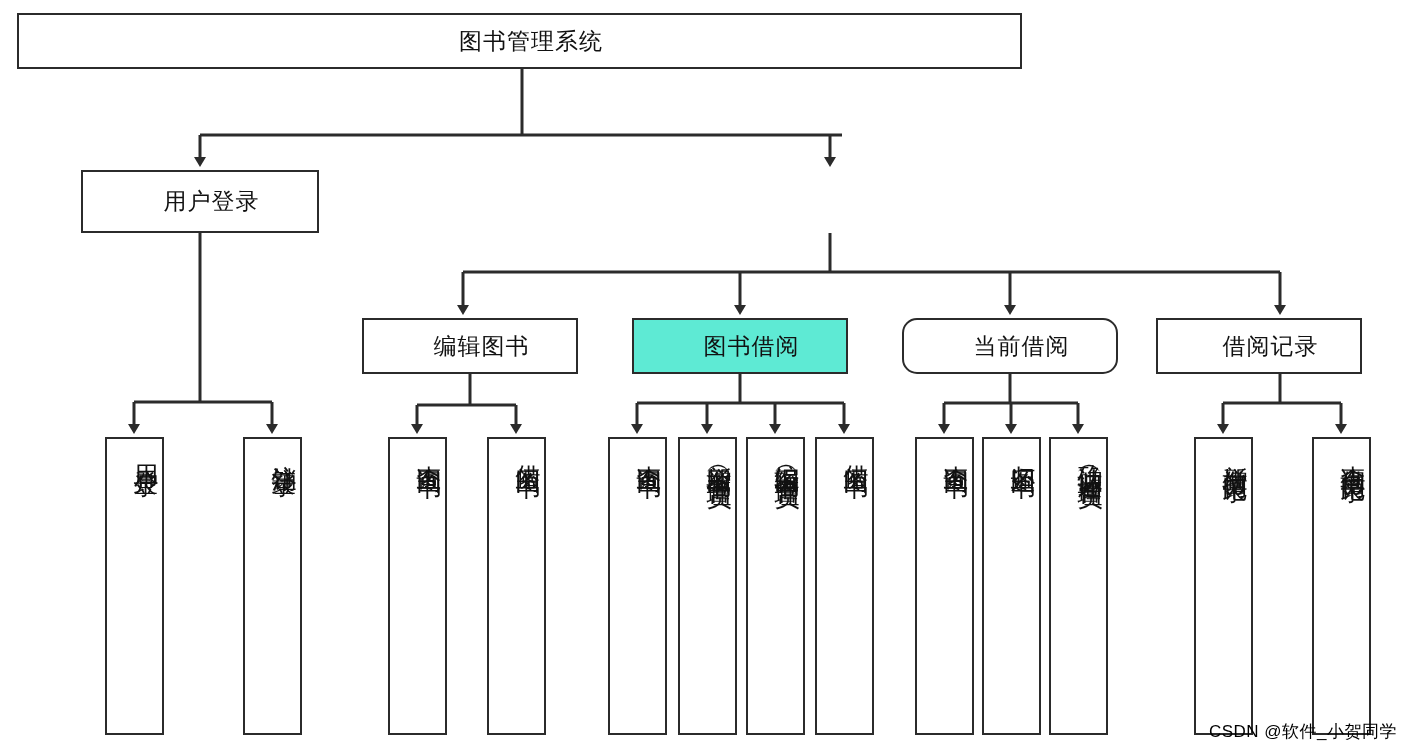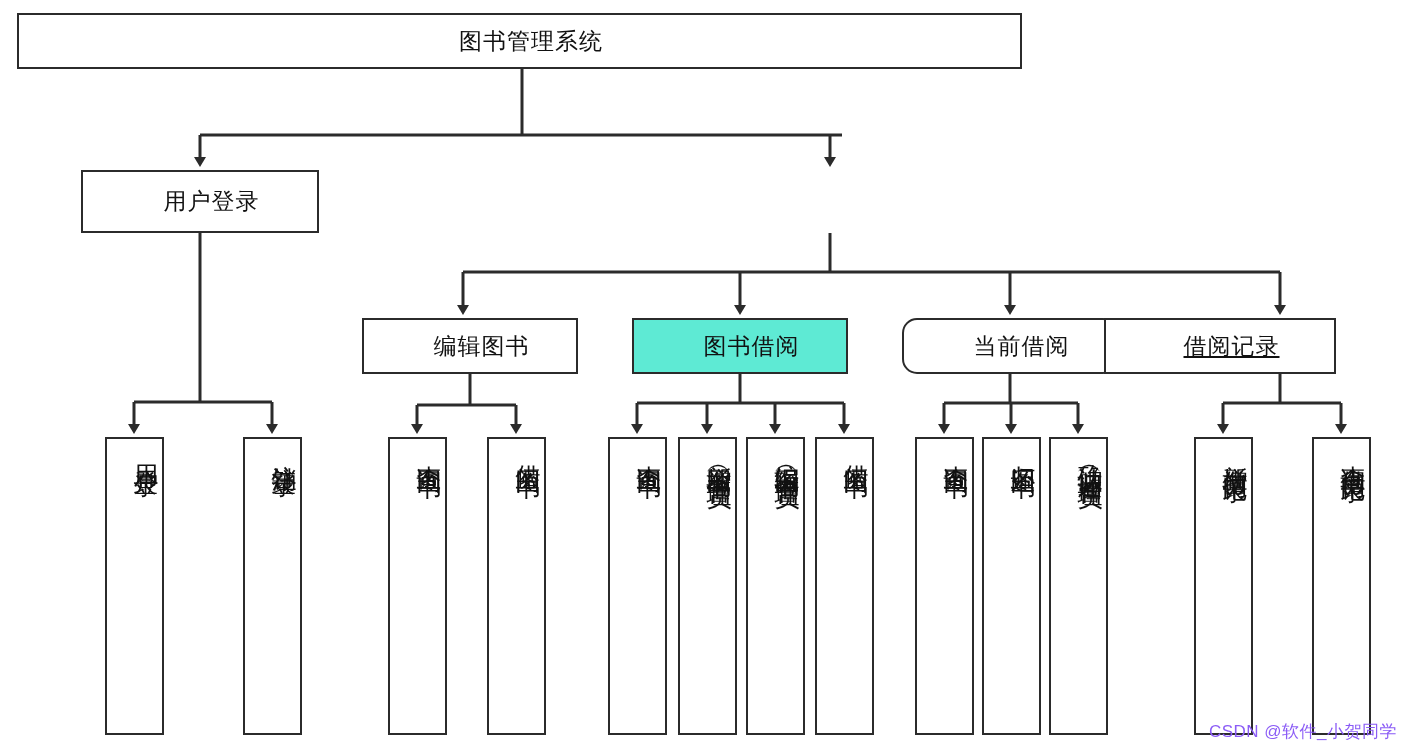--- a/index.html
+++ b/index.html
@@ -133,21 +133,21 @@
 
   <div class="node horiz" style="left: 362px; top: 318px; width: 216px; height: 56px; border-color: rgb(43, 43, 43); background: rgb(255, 255, 255);">
     <span class="node-label">编辑图书</span>
   </div>
   <div class="node horiz" style="left: 632px; top: 318px; width: 216px; height: 56px; border-color: rgb(43, 43, 43); background: #5eead4;">
     <span class="node-label">图书借阅</span>
   </div>
   <div class="node horiz" style="left: 902px; top: 318px; width: 216px; height: 56px; border-color: rgb(43, 43, 43); background: rgb(255, 255, 255); border-radius: 15px;">
     <span class="node-label">当前借阅</span>
   </div>
-  <div class="node horiz" style="left: 1104px; top: 318px; width: 232px; height: 56px; border-color: rgb(43, 43, 43); background: rgb(255, 255, 255); text-decoration: underline;">
+  <div class="node horiz" style="left: 1156px; top: 318px; width: 206px; height: 56px; border-color: rgb(43, 43, 43); background: rgb(255, 255, 255);">
     <span class="node-label">借阅记录</span>
   </div>
 
   <div class="node vert" style="left: 105px; top: 437px; width: 59px; height: 298px; border-color: rgb(43, 43, 43); background: rgb(255, 255, 255);">
     <span class="node-label">用户登录</span>
   </div>
   <div class="node vert" style="left: 243px; top: 437px; width: 59px; height: 298px; border-color: rgb(43, 43, 43); background: rgb(255, 255, 255);">
     <span class="node-label">注销登录</span>
   </div>
   <div class="node vert" style="left: 388px; top: 437px; width: 59px; height: 298px; border-color: rgb(43, 43, 43); background: rgb(255, 255, 255);">
@@ -177,14 +177,14 @@
   <div class="node vert" style="left: 1049px; top: 437px; width: 59px; height: 298px; border-color: rgb(43, 43, 43); background: rgb(255, 255, 255);">
     <span class="node-label">确认归还（管理员）</span>
   </div>
   <div class="node vert" style="left: 1194px; top: 437px; width: 59px; height: 298px; border-color: rgb(43, 43, 43); background: rgb(255, 255, 255);">
     <span class="node-label">新增借阅记录</span>
   </div>
   <div class="node vert" style="left: 1312px; top: 437px; width: 59px; height: 298px; border-color: rgb(43, 43, 43); background: rgb(255, 255, 255);">
     <span class="node-label">查询借阅记录</span>
   </div>
 
-  <div id="watermark" style="color: #8b5cf6;">CSDN @软件_小贺同学</div>
+  <div id="watermark" style="color: #000000;">CSDN @软件_小贺同学</div>
 </div>
 
 </body></html>

